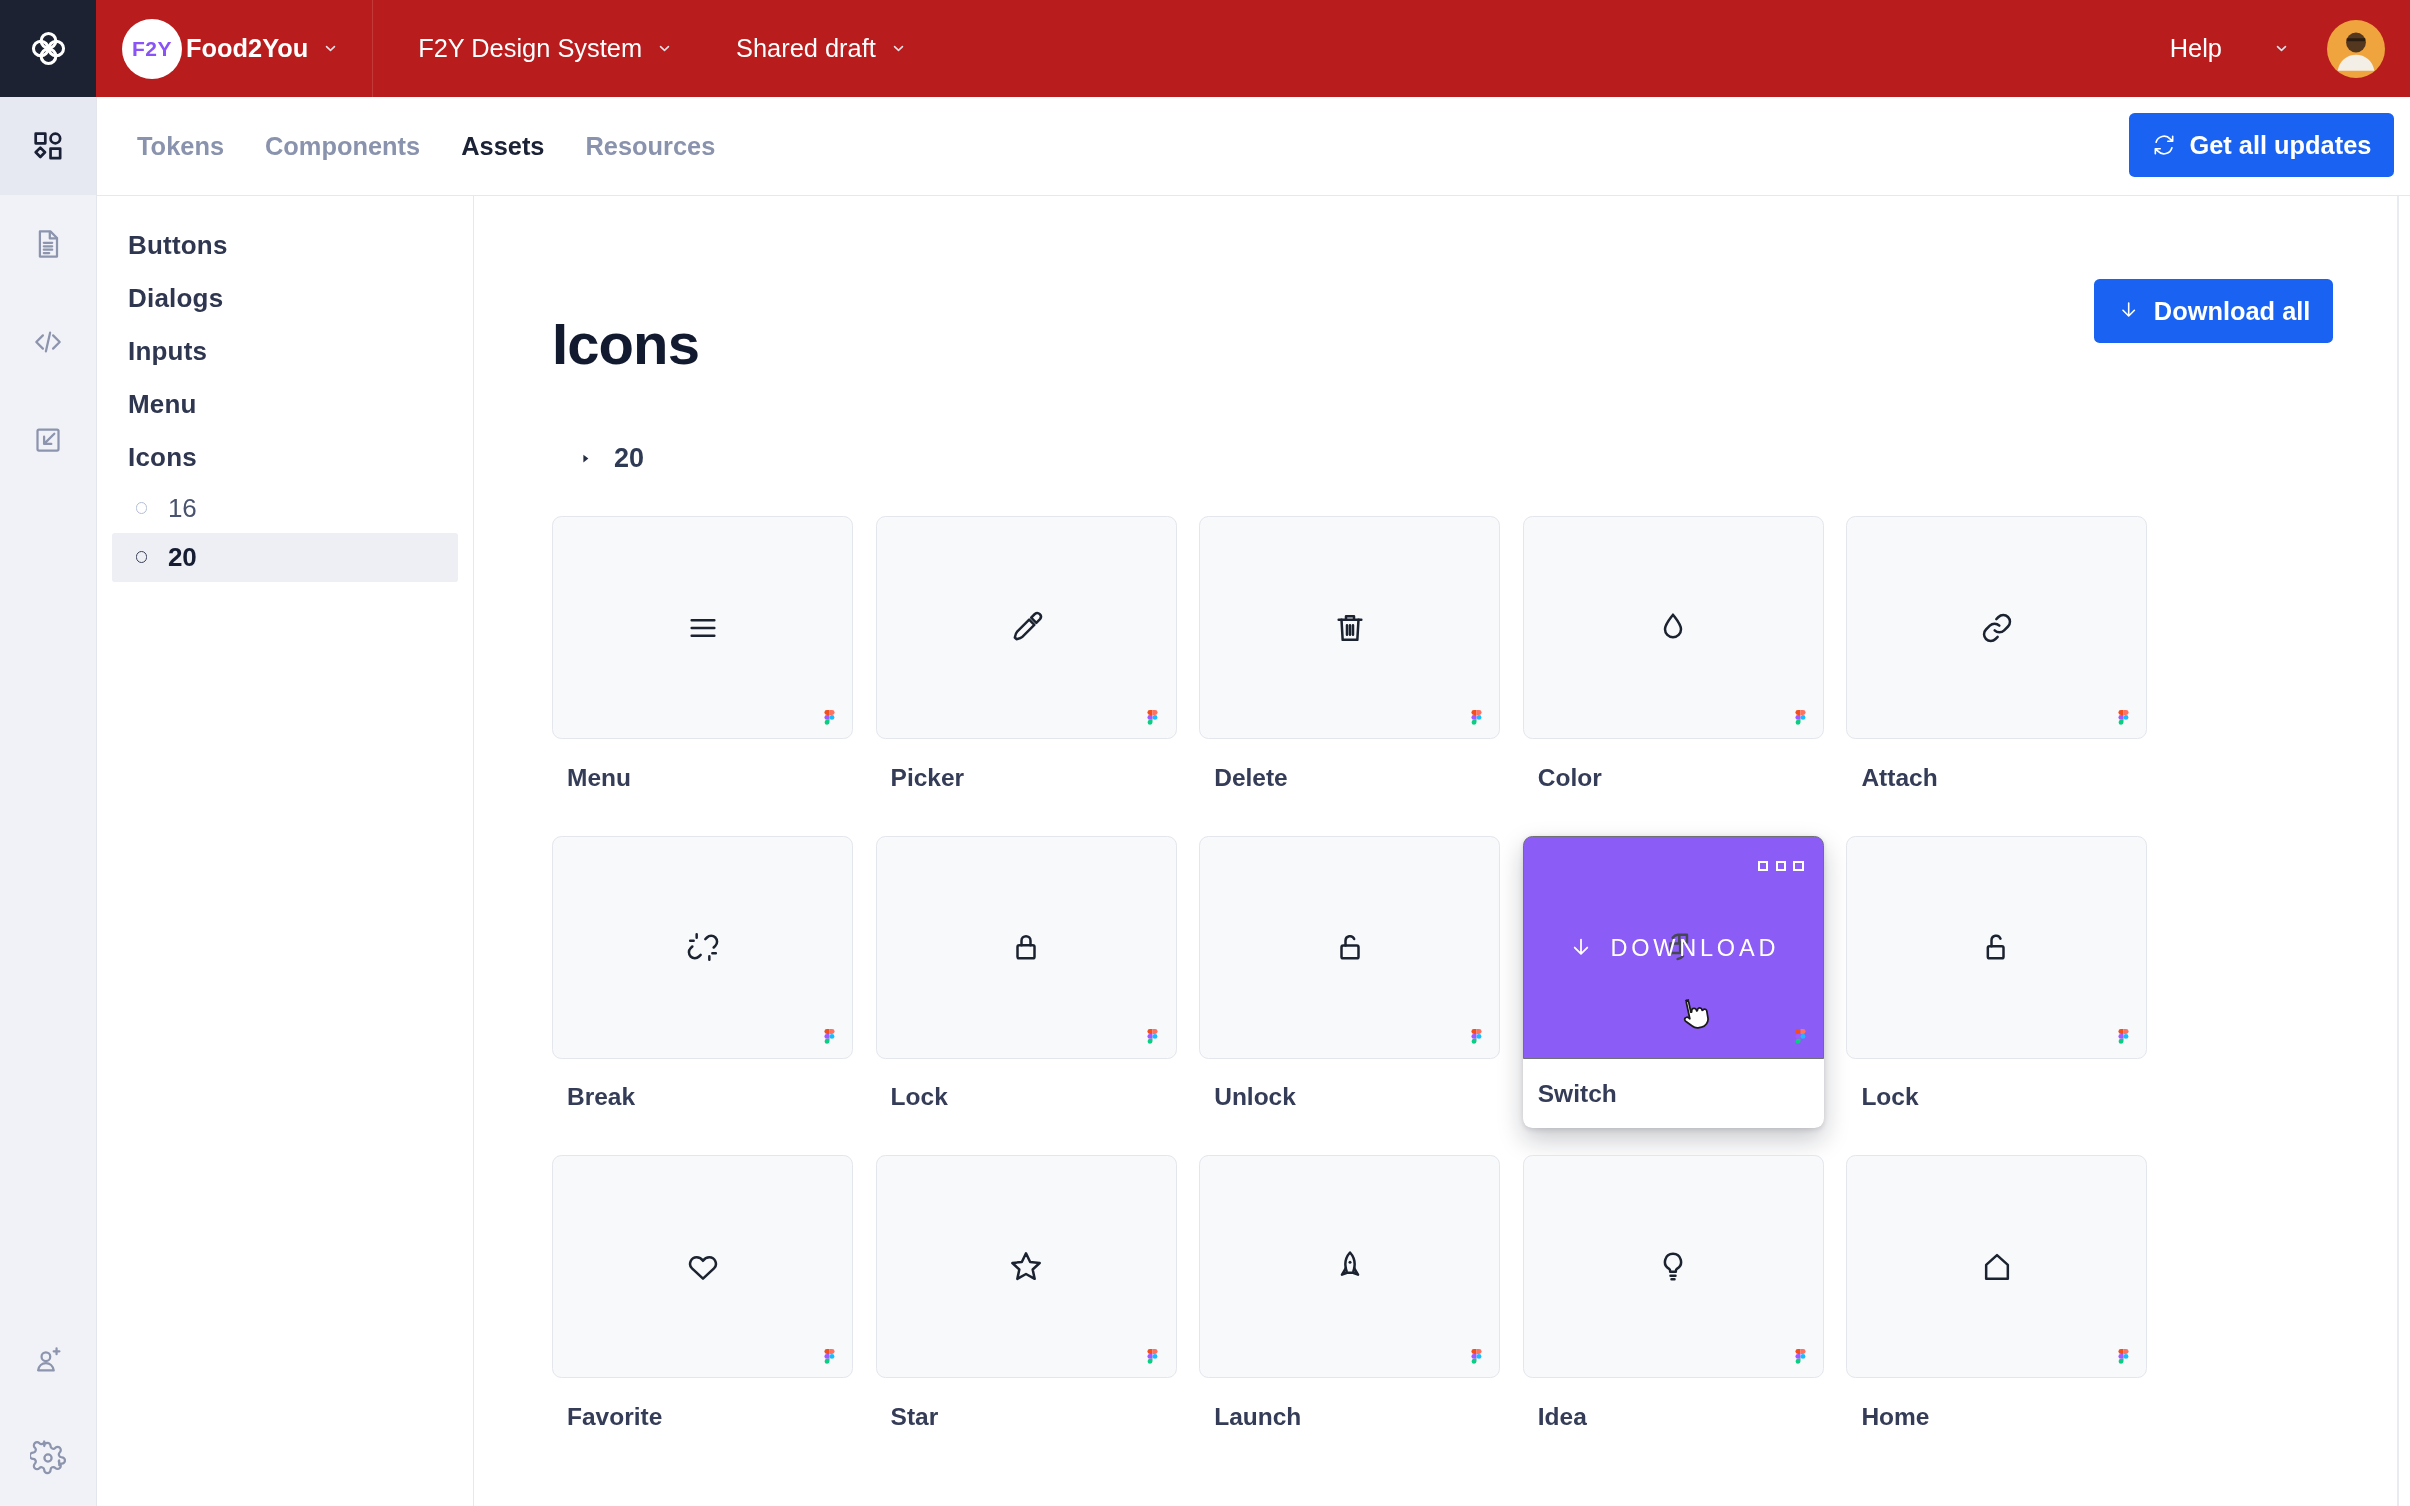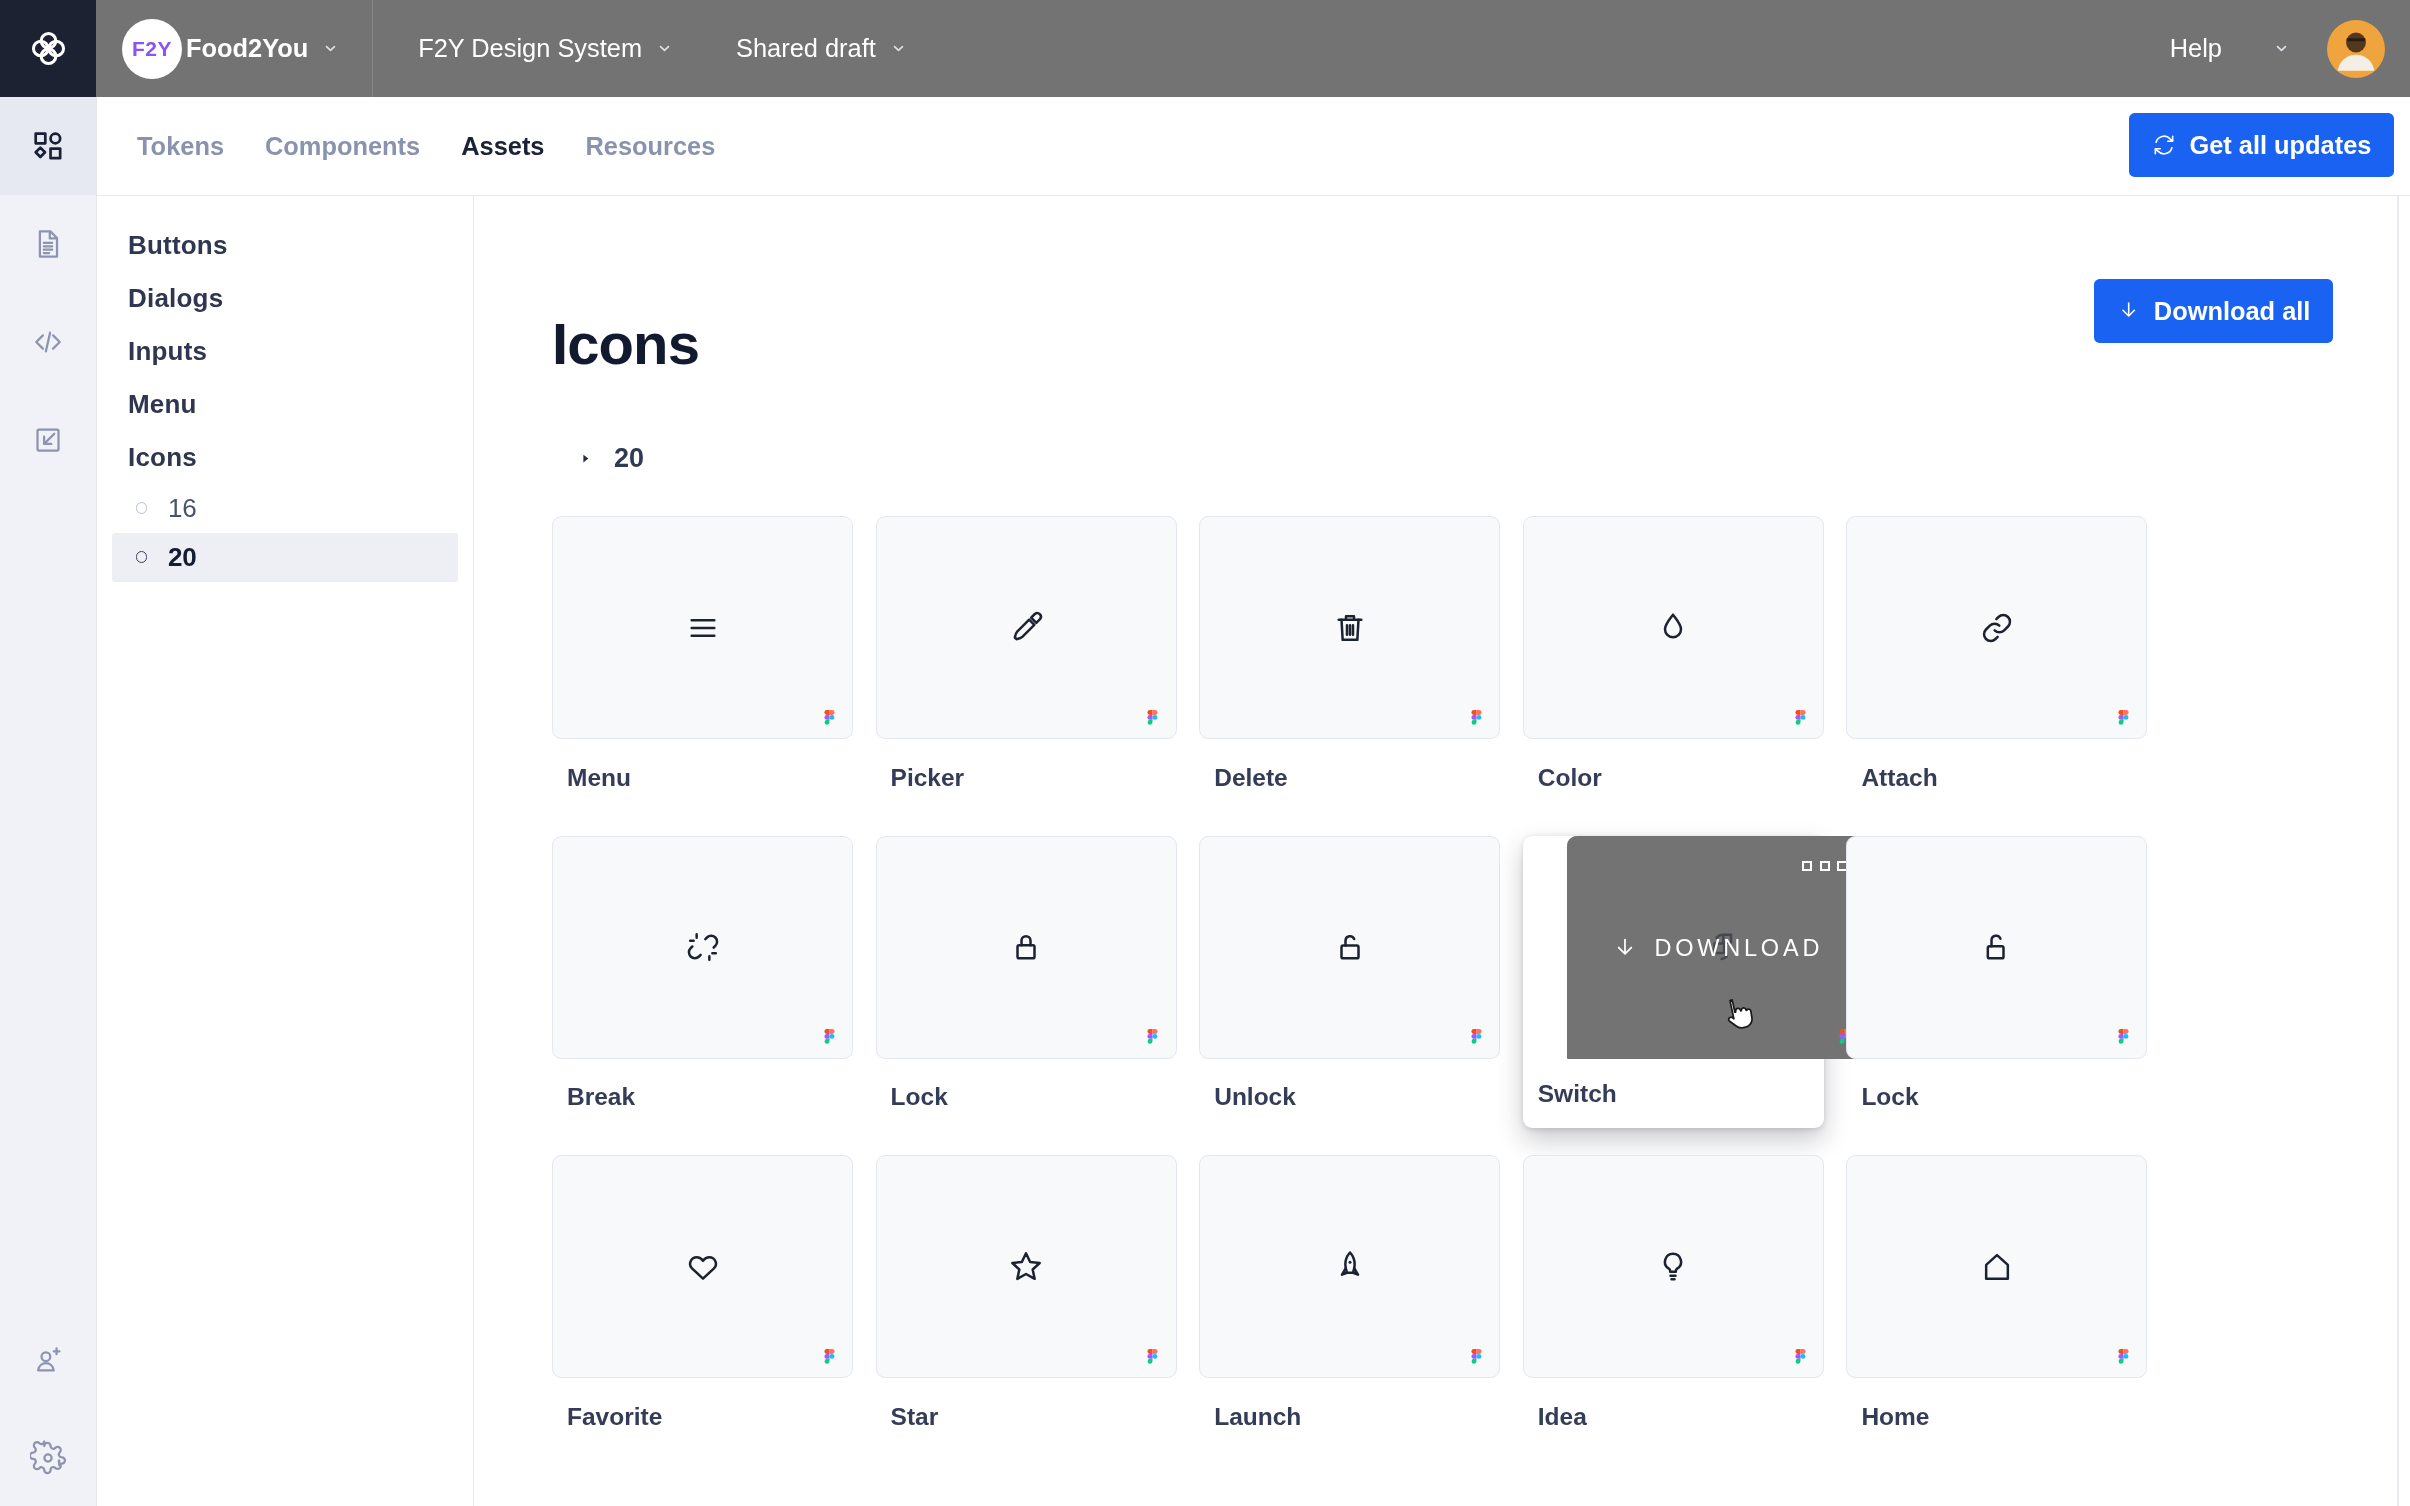--- a/index.html
+++ b/index.html
@@ -3,21 +3,21 @@
 <meta charset="utf-8">
 <style>
   html,body{margin:0;padding:0;background:#fff;}
   body{width:2411px;height:1507px;position:relative;overflow:hidden;
        font-family:"Liberation Sans","DejaVu Sans",sans-serif;cursor:default;
        -webkit-font-smoothing:antialiased;}
   #app{position:absolute;inset:0;}
   .ic{fill:none;stroke:currentColor;stroke-width:1.5;stroke-linecap:round;stroke-linejoin:round;display:block;}
 
   
-  .topbar{position:absolute;left:0;top:0;width:2411px;height:97px;background:#737373;
+  .topbar{position:absolute;left:0;top:0;width:2411px;height:97px;background:#b91c1c;
           display:flex;align-items:center;color:#fff;z-index:5;}
   .logo-tile{width:96px;height:97px;background:#1C2231;display:flex;align-items:center;justify-content:center;flex:0 0 auto;color:#fff;}
   .ws{display:flex;align-items:center;margin-left:26px;}
   .ws-avatar{width:60px;height:60px;border-radius:50%;background:#fff;display:flex;align-items:center;justify-content:center;
              font-size:21px;font-weight:bold;color:#8A53F8;letter-spacing:0.5px;}
   .tb-name{font-size:25.4px;font-weight:bold;margin-left:4px;}
   .tb-name.reg{font-weight:normal;}
   .tb-chev{margin-left:13px;color:#DFE3EC;display:flex;}
   .tb-divider{width:0.9px;height:97px;background:rgba(255,255,255,.13);margin-left:32px;}
   .proj{display:flex;align-items:center;margin-left:41px;}
@@ -61,21 +61,21 @@
   .grid{position:absolute;left:77px;top:320px;display:grid;grid-template-columns:repeat(5,301px);column-gap:22.6px;row-gap:44px;}
   .cell{position:relative;width:301px;}
   .thumb{position:relative;width:301px;height:223px;box-sizing:border-box;background:#F8F9FB;border:1.4px solid #E3E6ED;border-radius:9.4px;}
   .thumb-icon{position:absolute;left:50%;top:50%;transform:translate(-50%,-50%);color:#1C2330;display:flex;}
   .badge{position:absolute;right:12.2px;bottom:10.4px;display:flex;}
   .card-label{margin:24.5px 0 0 15px;font-size:24.5px;font-weight:bold;color:#343C57;}
 
   
   .hover-panel{position:absolute;left:0;top:0;width:301px;height:292px;background:#fff;border-radius:9.4px;
                box-shadow:0 11.3px 26px rgba(15,20,35,.22),0 1.9px 5.6px rgba(15,20,35,.12);}
-  .hovered .thumb{background:#737373;border-color:#6F7173;border-radius:9.4px 9.4px 0 0;margin-left:44px;}
+  .hovered .thumb{background:#8b5cf6;border-color:#6F7173;border-radius:9.4px 9.4px 0 0;}
   .hovered .thumb-icon{color:#45484E;transform:translate(-38%,-54%);}
   .hovered .card-label{position:relative;margin-top:21px;}
   .sq-row{position:absolute;top:24.5px;right:19px;display:flex;gap:7.5px;}
   .sq-row i{display:block;width:10.4px;height:10.4px;border:2.4px solid #fff;box-sizing:border-box;}
   .dl-row{position:absolute;left:0;right:0;top:0;height:223px;display:flex;align-items:center;justify-content:center;gap:15px;color:#fff;}
   .dl-txt{font-size:23.5px;letter-spacing:3.8px;color:#fff;}
   .cursor{position:absolute;left:151px;top:158px;transform:rotate(-12deg);}
 
   .scroll-line{position:absolute;left:2397px;top:196px;bottom:0;width:1.9px;background:#E9EBF2;}
 </style>

